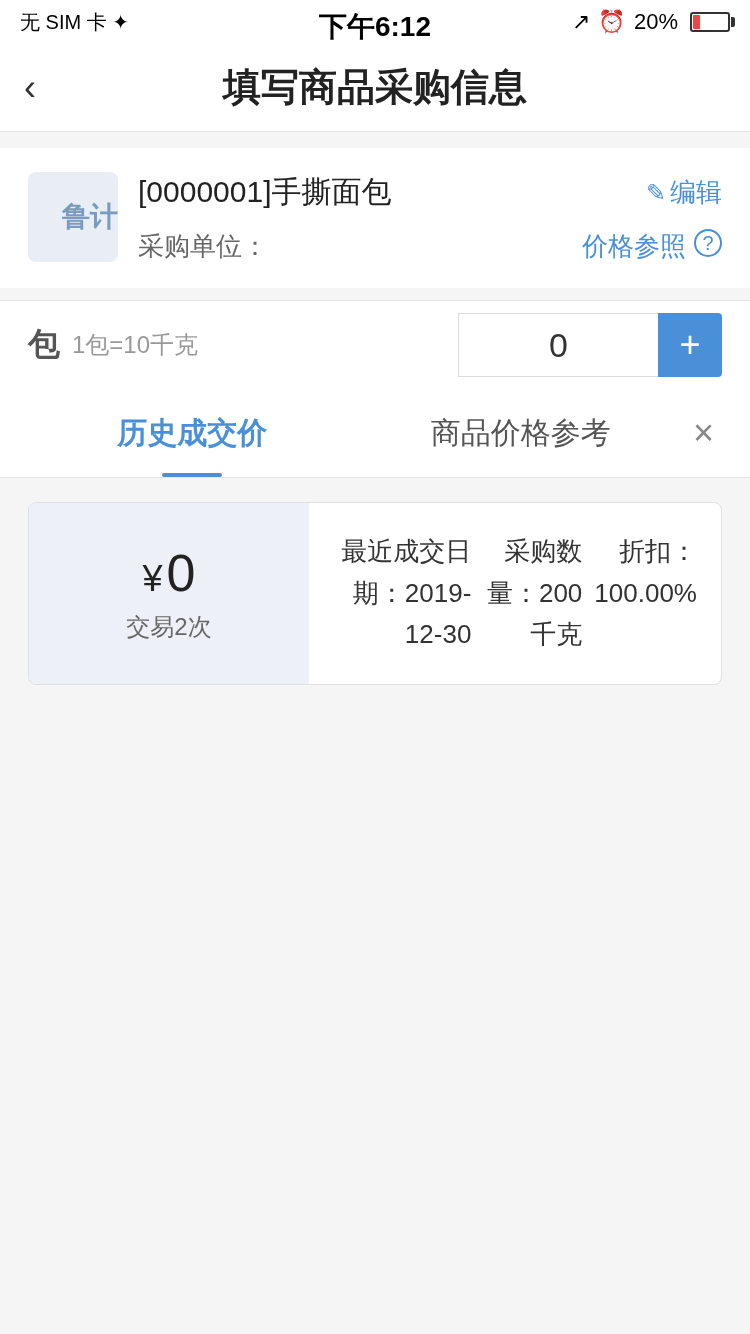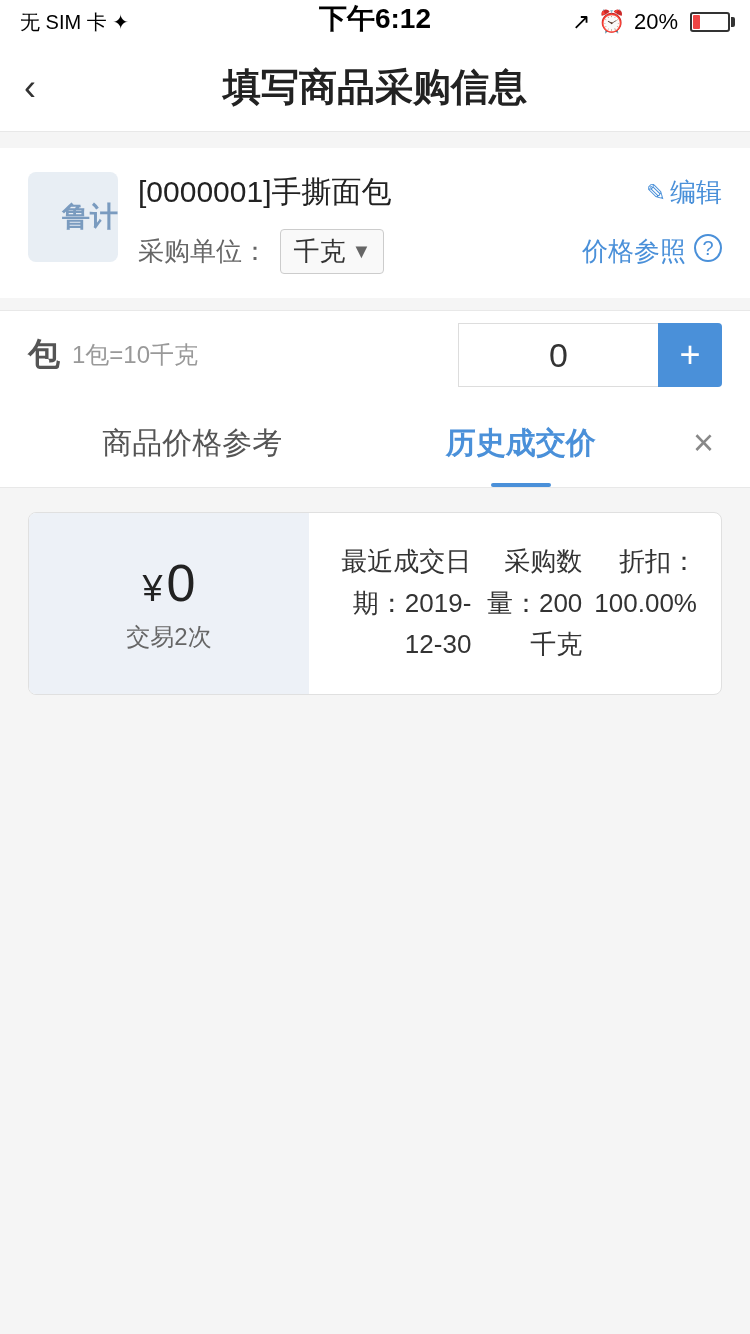--- a/index.html
+++ b/index.html
@@ -28,21 +28,21 @@
       align-items: center;
       gap: 8px;
       font-size: 20px;
     }
     .status-center {
       font-size: 28px;
       font-weight: 600;
       position: absolute;
       left: 50%;
       transform: translateX(-50%);
-      top: 0;
+      top: 8px;
     }
     .status-right {
       display: flex;
       align-items: center;
       gap: 8px;
       font-size: 22px;
     }
     .battery-icon {
       display: inline-block;
       width: 40px;
@@ -385,24 +385,20 @@
       <div class="product-title-row">
         <span class="product-name">[0000001]手撕面包</span>
         <div class="edit-btn">
           <span class="edit-icon">✎</span>
           <span>编辑</span>
         </div>
       </div>
       <div class="product-unit-row">
         <div>
           <span class="unit-label">采购单位：</span>
-          <span class="unit-select">
-            <span>千克</span>
-            <span class="unit-arrow">▼</span>
-          </span>
         </div>
         <div class="price-ref">
           <span>价格参照</span>
           <div class="help-icon">?</div>
         </div>
       </div>
     </div>
   </div>
 </div>
 
@@ -414,26 +410,26 @@
     </div>
     <div class="quantity-control">
       <input class="qty-input" type="text" value="0" style="">
       <button class="qty-plus">+</button>
     </div>
   </div>
 </div>
 
 <div class="tabs-section">
   <div class="tabs-header">
-    <div class="tab-item inactive">
-      <span>商品价格参考</span>
-    </div>
     <div class="tab-item active">
       <span>历史成交价</span>
       <div class="tab-underline"></div>
+    </div>
+    <div class="tab-item inactive">
+      <span>商品价格参考</span>
     </div>
     <div class="tab-close">×</div>
   </div>
 
   <div class="price-card-container">
     <div class="price-card">
       <div class="price-left">
         <div class="price-amount">
           <span class="price-currency">¥</span><span>0</span>
         </div>

